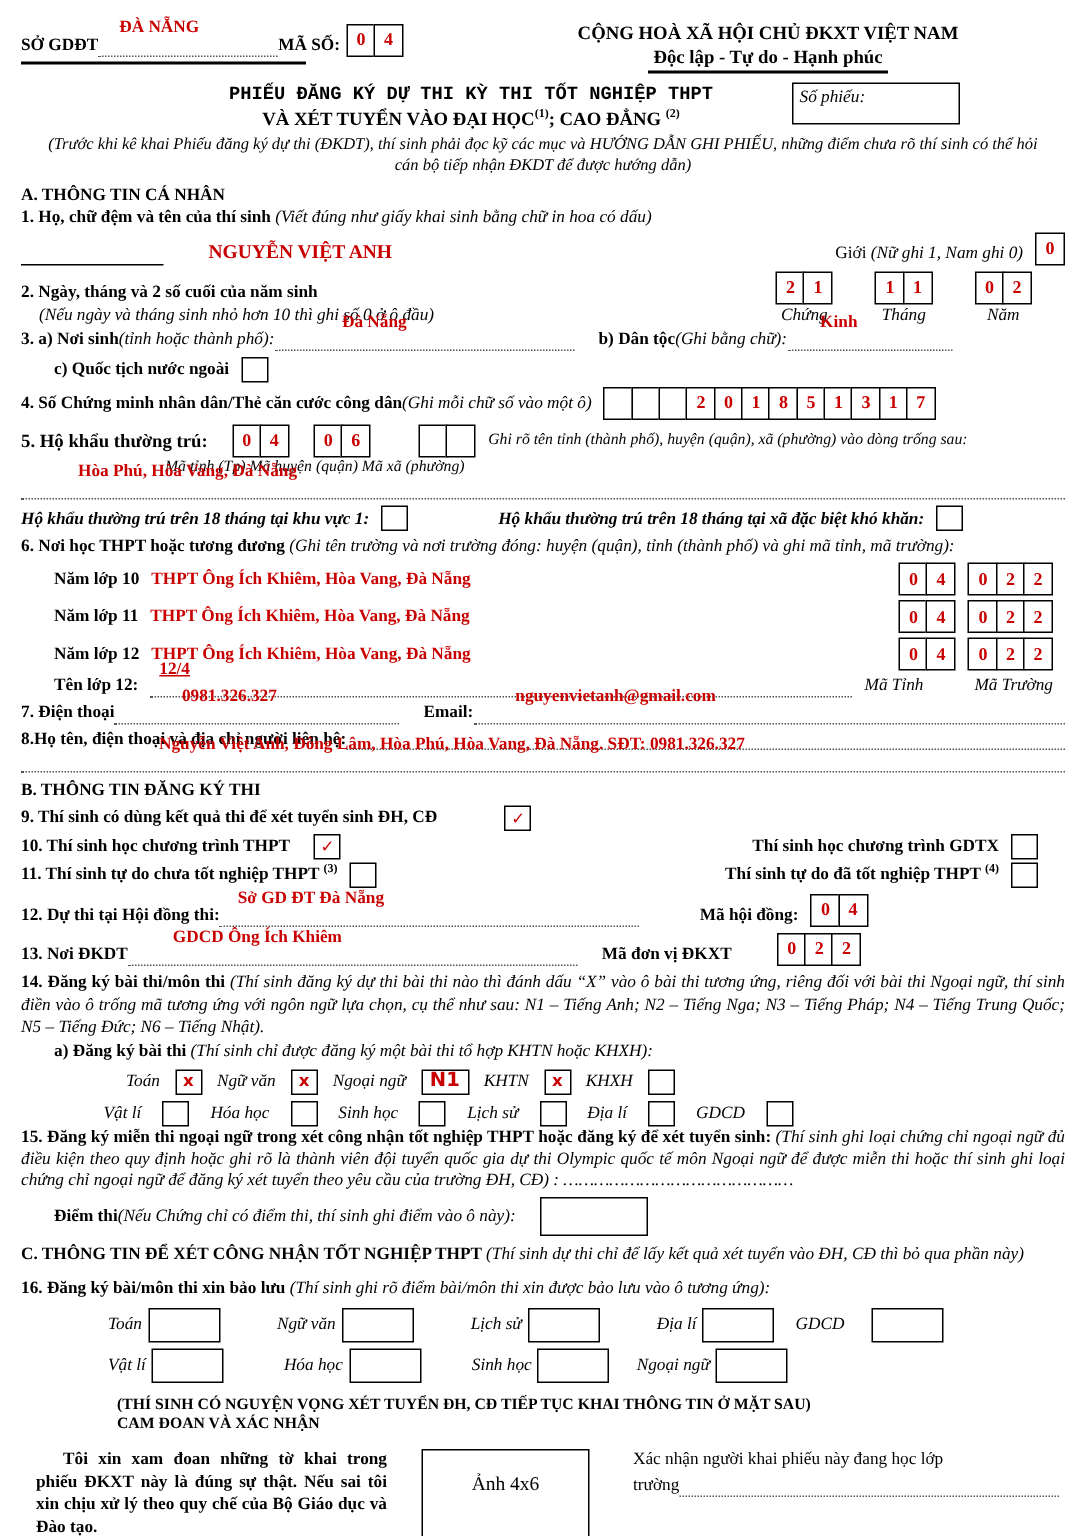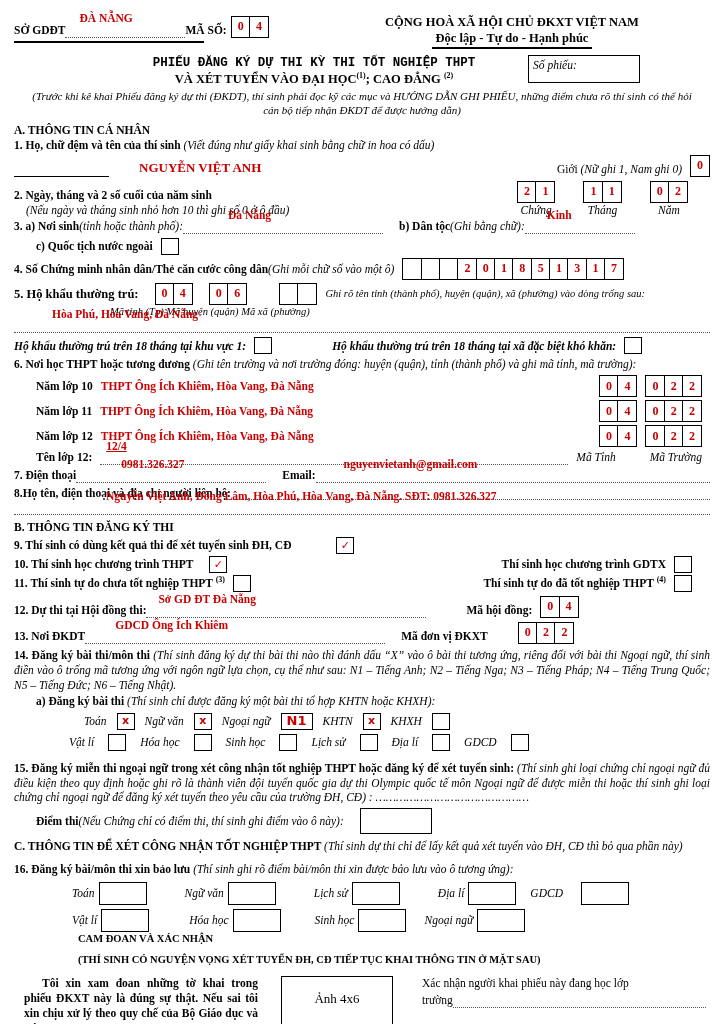--- a/index.html
+++ b/index.html
@@ -370,21 +370,21 @@
     <span class="i">Sinh học</span>
     <span class="cb"></span>
     <span class="i">Lịch sử</span>
     <span class="cb"></span>
     <span class="i">Địa lí</span>
     <span class="cb"></span>
     <span class="i">GDCD</span>
     <span class="cb"></span>
   </div>
 
-  <div class="just" style="margin-top:10px;">
+  <div class="just" style="margin-top:0;">
     <span class="b">15. Đăng ký miễn thi ngoại ngữ trong xét công nhận tốt nghiệp THPT hoặc đăng ký để xét tuyển sinh: </span><span class="i">(Thí sinh ghi loại chứng chỉ ngoại ngữ đủ điều kiện theo quy định hoặc ghi rõ là thành viên đội tuyển quốc gia dự thi Olympic quốc tế môn Ngoại ngữ để được miễn thi hoặc thí sinh ghi loại chứng chỉ ngoại ngữ để đăng ký xét tuyển theo yêu cầu của trường ĐH, CĐ) : ………………………………………</span>
   </div>
   <div class="rowc" style="padding-left:22px;margin-top:3px;">
     <span class="b">Điểm thi </span>
     <span class="i">(Nếu Chứng chỉ có điểm thi, thí sinh ghi điểm vào ô này):</span>
     <span class="gap16"></span>
     <span style="width:70px;height:24px;border:1.5px solid #000;display:inline-block;"></span>
   </div>
 
   <div style="margin-top:5px;">
@@ -426,22 +426,22 @@
       <span style="width:34px;flex:none"></span>
     <span class="i">Sinh học</span>
       <span class="gap4"></span>
     <span class="sb"></span>
       <span style="width:18px;flex:none"></span>
     <span class="i">Ngoại ngữ</span>
       <span class="gap4"></span>
     <span class="sb"></span>
   </div>
 
+  <div class="b" style="padding-left:64px;margin-top:8px;font-size:10.5px;">(THÍ SINH CÓ NGUYỆN VỌNG XÉT TUYỂN ĐH, CĐ TIẾP TỤC KHAI THÔNG TIN Ở MẶT SAU)</div>
   <div class="b" style="padding-left:64px;font-size:10.5px;">CAM ĐOAN VÀ XÁC NHẬN</div>
-  <div class="b" style="padding-left:64px;margin-top:8px;font-size:10.5px;">(THÍ SINH CÓ NGUYỆN VỌNG XÉT TUYỂN ĐH, CĐ TIẾP TỤC KHAI THÔNG TIN Ở MẶT SAU)</div>
 
   <div style="display:flex;margin-top:10px;">
     <div style="width:248px;">
       <div class="b just" style="text-indent:18px;padding:0 4px 0 10px;">Tôi xin xam đoan những tờ khai trong phiếu ĐKXT này là đúng sự thật. Nếu sai tôi xin chịu xử lý theo quy chế của Bộ Giáo dục và Đào tạo.</div>
 
     </div>
     <div style="width:150px;display:flex;justify-content:center;">
       <div style="width:112px;height:134px;border:1.6px solid #000;text-align:center;padding-top:14px;box-sizing:border-box;font-size:13px;">
         <span>Ảnh 4x6</span>
       </div>

